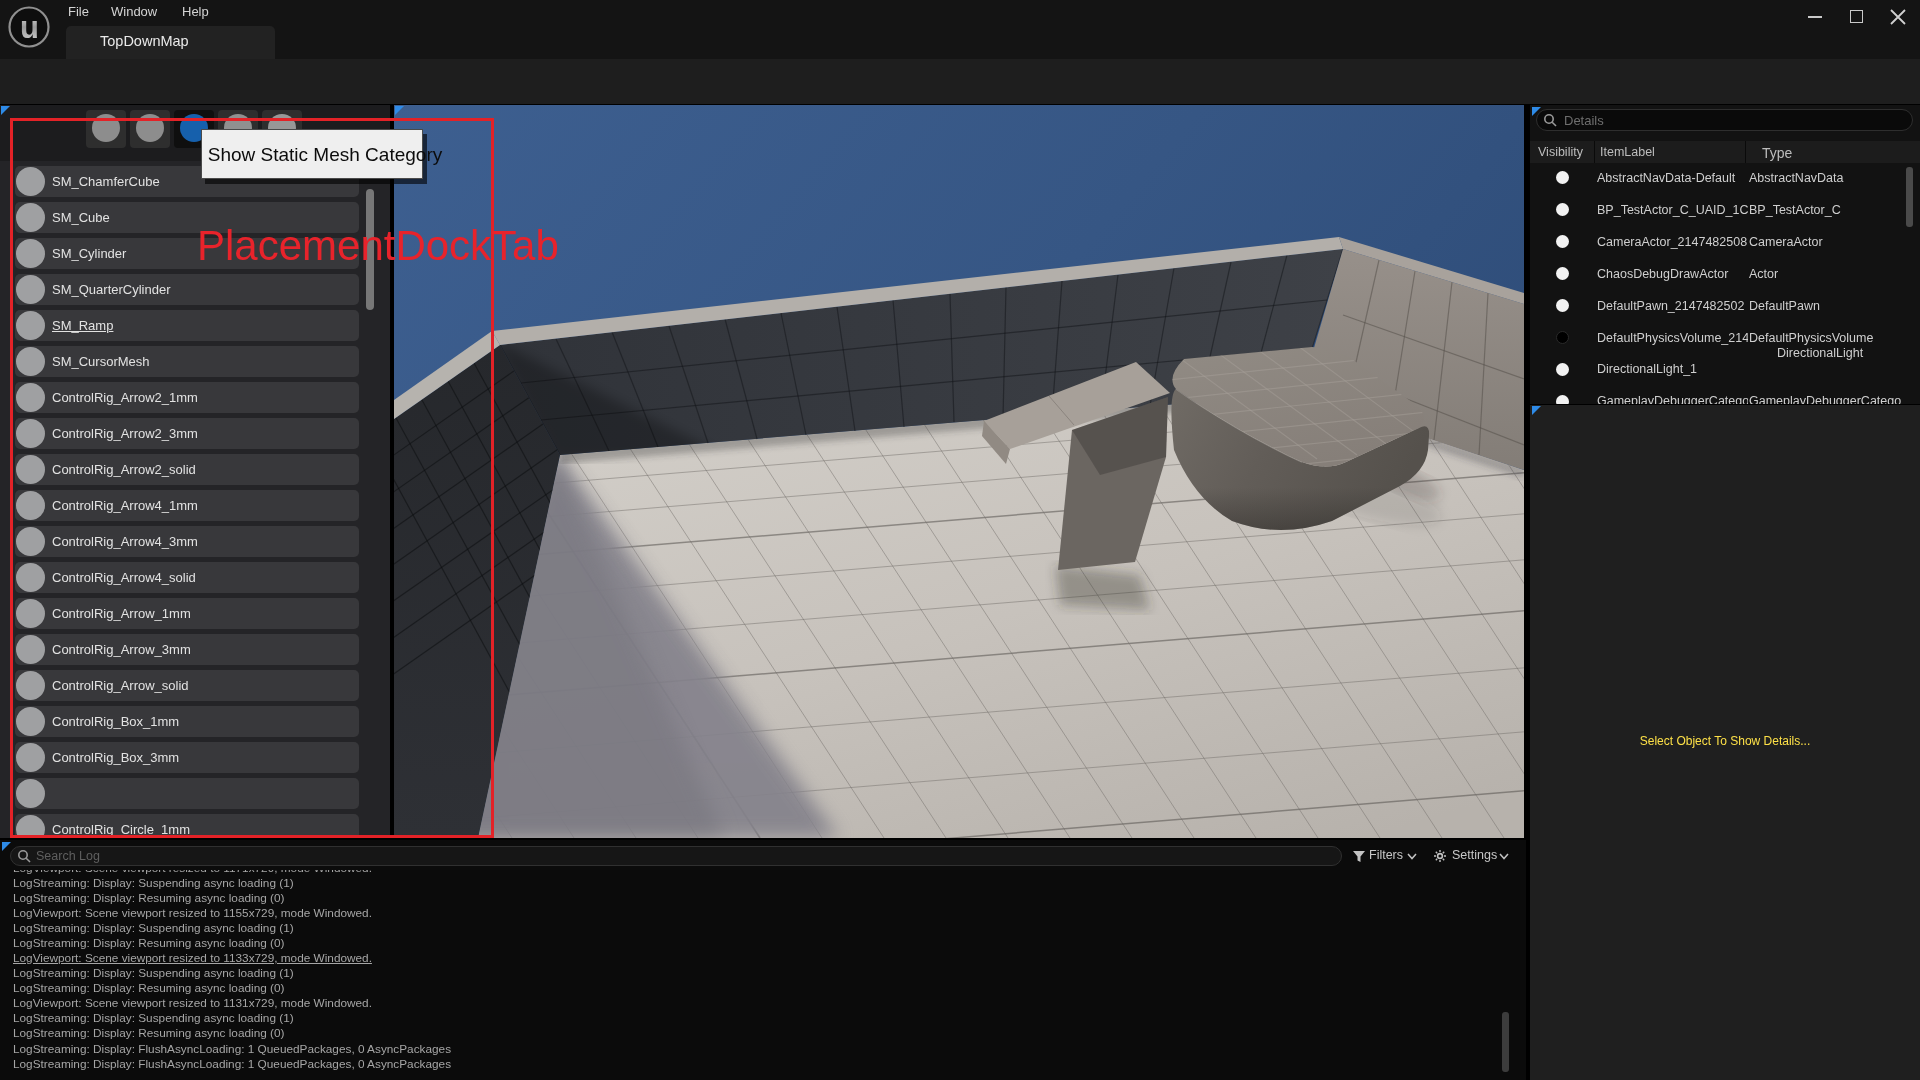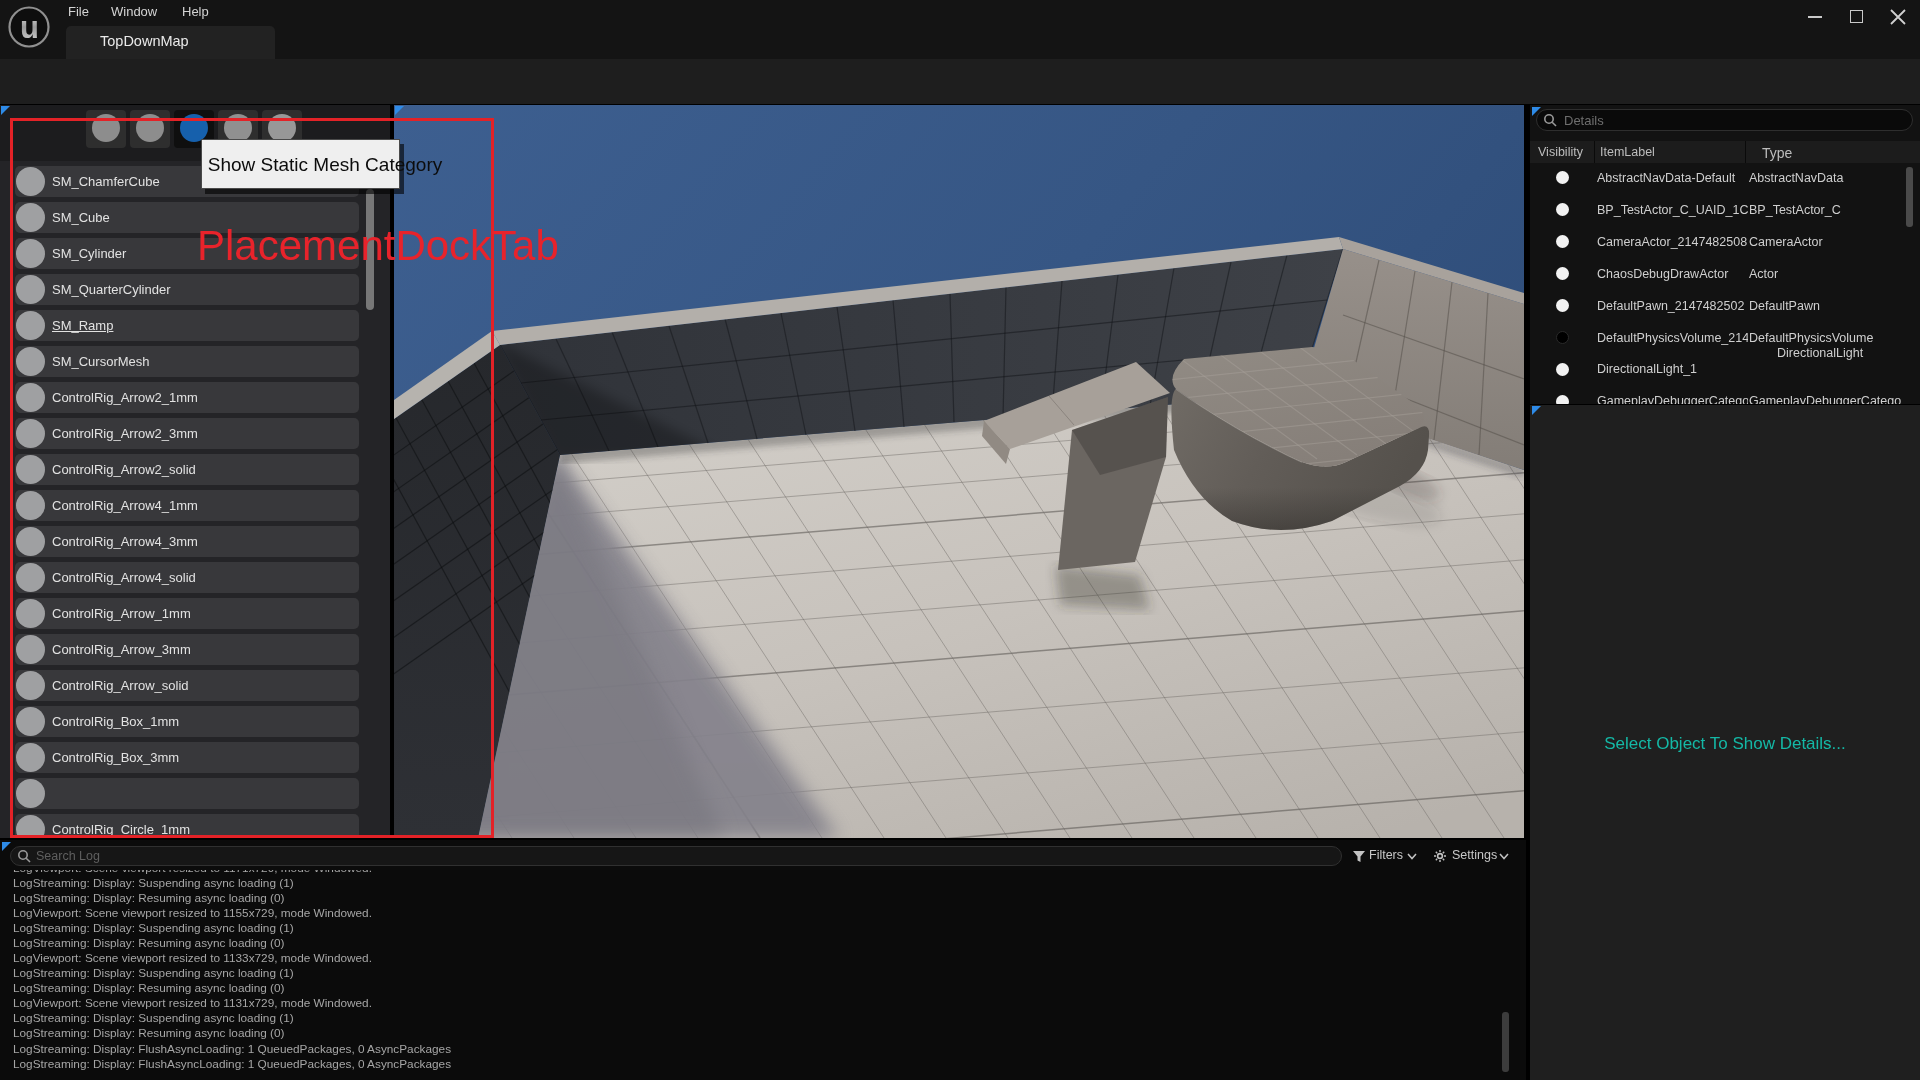--- a/index.html
+++ b/index.html
@@ -327,21 +327,21 @@
     <div class="abs" style="left:219px;top:226px;width:168px;height:15px;overflow:hidden;font-size:12.5px;color:#cfcfcf;white-space:nowrap;">DefaultPhysicsVolume</div>
     <div class="abs" style="left:26px;top:258px;width:13px;height:13px;background:#f2f2f2;border-radius:50%;"></div>
     <div class="abs" style="left:67px;top:257px;width:151px;height:15px;overflow:hidden;font-size:12.5px;color:#cfcfcf;white-space:nowrap;">DirectionalLight_1</div>
     <div class="abs" style="left:219px;top:241px;width:168px;height:15px;overflow:hidden;font-size:12.5px;color:#cfcfcf;white-space:nowrap;margin-left:28px;">DirectionalLight</div>
     <div class="abs" style="left:26px;top:290px;width:13px;height:13px;background:#f2f2f2;border-radius:50%;"></div>
     <div class="abs" style="left:67px;top:289px;width:151px;height:15px;overflow:hidden;font-size:12.5px;color:#cfcfcf;white-space:nowrap;">GameplayDebuggerCategor</div>
     <div class="abs" style="left:219px;top:289px;width:168px;height:15px;overflow:hidden;font-size:12.5px;color:#cfcfcf;white-space:nowrap;">GameplayDebuggerCatego</div>
     <div class="abs" style="left:376px;top:62px;width:7px;height:60px;background:#4a4a4a;border-radius:3px;"></div>
   </div>
 <div class="abs" style="left:1530px;top:405px;width:390px;height:675px;background:#1f1f1f;">
-    <div class="abs" style="left:0;top:329px;width:390px;text-align:center;font-size:17px;color:#14b8a6;">Select Object To Show Details...</div>
+    <div class="abs" style="left:0;top:329px;width:390px;text-align:center;font-size:12px;color:#fde047;">Select Object To Show Details...</div>
   </div>
 <div class="abs" style="left:0;top:840px;width:1526px;height:240px;background:#0b0b0b;overflow:hidden;">
     <div class="abs" style="left:10px;top:6px;width:1332px;height:20px;background:#161616;border:1px solid #303030;border-radius:10px;"></div>
     <svg class="abs" style="left:17px;top:9px" width="14" height="14" viewBox="0 0 14 14">
       <circle cx="6" cy="6" r="4.2" fill="none" stroke="#9a9a9a" stroke-width="1.6"></circle>
       <line x1="9.2" y1="9.2" x2="13" y2="13" stroke="#9a9a9a" stroke-width="1.6"></line>
     </svg>
     <div class="abs" style="left:36px;top:9px;font-size:12.5px;color:#5f5f5f;">Search Log</div>
     <svg class="abs" style="left:1352px;top:10px" width="14" height="13" viewBox="0 0 14 13">
       <path d="M1,1 L13,1 L8.5,6.5 L8.5,12 L5.5,10.5 L5.5,6.5 Z" fill="#c2c2c2"></path>
@@ -359,31 +359,31 @@
       <path d="M1,1 L5,5.5 L9,1" stroke="#c2c2c2" stroke-width="1.5" fill="none"></path>
     </svg>
     <div class="abs" style="left:13px;top:30px;width:480px;height:6px;overflow:hidden;">
       <div style="font-size:11.8px;color:#a6a6a6;margin-top:-9px;">LogViewport: Scene viewport resized to 1171x729, mode Windowed.</div>
     </div>
     <div class="abs" style="left:13px;top:36px;font-size:11.8px;color:#a6a6a6;white-space:pre;">LogStreaming: Display: Suspending async loading (1)</div>
     <div class="abs" style="left:13px;top:51px;font-size:11.8px;color:#a6a6a6;white-space:pre;">LogStreaming: Display: Resuming async loading (0)</div>
     <div class="abs" style="left:13px;top:66px;font-size:11.8px;color:#a6a6a6;white-space:pre;">LogViewport: Scene viewport resized to 1155x729, mode Windowed.</div>
     <div class="abs" style="left:13px;top:81px;font-size:11.8px;color:#a6a6a6;white-space:pre;">LogStreaming: Display: Suspending async loading (1)</div>
     <div class="abs" style="left:13px;top:96px;font-size:11.8px;color:#a6a6a6;white-space:pre;">LogStreaming: Display: Resuming async loading (0)</div>
-    <div class="abs" style="left:13px;top:111px;font-size:11.8px;color:#a6a6a6;white-space:pre;">LogViewport: Scene viewport resized to 1133x729, mode Windowed.</div>
+    <div class="abs" style="left:13px;top:111px;font-size:11.8px;color:#a6a6a6;white-space:pre;text-decoration:underline;">LogViewport: Scene viewport resized to 1133x729, mode Windowed.</div>
     <div class="abs" style="left:13px;top:126px;font-size:11.8px;color:#a6a6a6;white-space:pre;">LogStreaming: Display: Suspending async loading (1)</div>
     <div class="abs" style="left:13px;top:141px;font-size:11.8px;color:#a6a6a6;white-space:pre;">LogStreaming: Display: Resuming async loading (0)</div>
     <div class="abs" style="left:13px;top:156px;font-size:11.8px;color:#a6a6a6;white-space:pre;">LogViewport: Scene viewport resized to 1131x729, mode Windowed.</div>
     <div class="abs" style="left:13px;top:171px;font-size:11.8px;color:#a6a6a6;white-space:pre;">LogStreaming: Display: Suspending async loading (1)</div>
     <div class="abs" style="left:13px;top:186px;font-size:11.8px;color:#a6a6a6;white-space:pre;">LogStreaming: Display: Resuming async loading (0)</div>
     <div class="abs" style="left:13px;top:202px;font-size:11.8px;color:#a6a6a6;white-space:pre;">LogStreaming: Display: FlushAsyncLoading: 1 QueuedPackages, 0 AsyncPackages</div>
     <div class="abs" style="left:13px;top:217px;font-size:11.8px;color:#a6a6a6;white-space:pre;">LogStreaming: Display: FlushAsyncLoading: 1 QueuedPackages, 0 AsyncPackages</div>
     <div class="abs" style="left:1502px;top:172px;width:7px;height:60px;background:#3c3c3c;border-radius:3px;"></div>
   </div>
 <div class="abs" style="left:1px;top:106px;width:0;height:0;border-left:9px solid #2e8be8;border-bottom:9px solid transparent;"></div>
 <div class="abs" style="left:395px;top:106px;width:0;height:0;border-left:9px solid #2e8be8;border-bottom:9px solid transparent;"></div>
 <div class="abs" style="left:1532px;top:107px;width:0;height:0;border-left:9px solid #2e8be8;border-bottom:9px solid transparent;"></div>
 <div class="abs" style="left:1532px;top:406px;width:0;height:0;border-left:9px solid #2e8be8;border-bottom:9px solid transparent;"></div>
 <div class="abs" style="left:2px;top:842px;width:0;height:0;border-left:9px solid #2e8be8;border-bottom:9px solid transparent;"></div>
-<div class="abs" style="left:201px;top:139px;width:199px;height:50px;background:#efefef;border:1.5px solid #4a4a4a;box-shadow:4px 5px 0 rgba(0,0,0,0.6);">
+<div class="abs" style="left:201px;top:129px;width:222px;height:50px;background:#efefef;border:1.5px solid #4a4a4a;box-shadow:4px 5px 0 rgba(0,0,0,0.6);">
 <div class="abs" style="left:0;top:14px;width:246px;text-align:center;font-size:19px;color:#0c0c0c;">Show Static Mesh Category</div>
   </div>
 <div class="abs" style="left:10px;top:118px;width:484px;height:720px;border:3px solid #e32227;"></div>
 <div class="abs" style="left:197px;top:222px;font-size:42px;color:#e8232b;">PlacementDockTab</div>
 </body></html>

